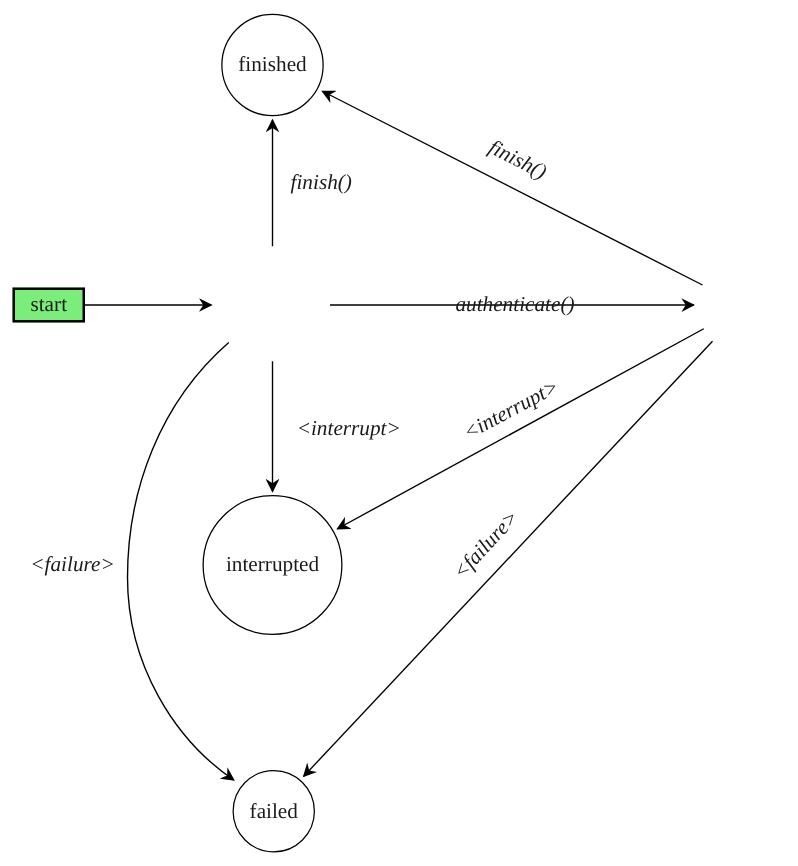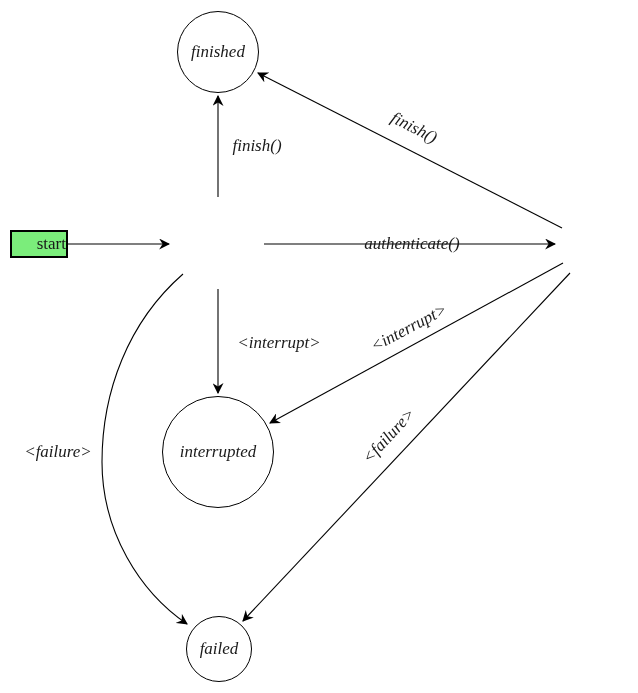--- a/index.html
+++ b/index.html
@@ -26,38 +26,37 @@
   .state {
     position: absolute;
     border: 1.4px solid #000000;
     border-radius: 50%;
     background: #ffffff;
     display: flex;
     align-items: center;
     justify-content: center;
     font-size: 17px;
     box-sizing: border-box;
-    font-style: italic;
   }
   .state-finished    { left: 177px; top:  11px; width: 82px;  height: 82px;  }
   .state-available   { left: 172px; top: 197px; width: 92px;  height: 92px;  }
   .state-active      { left: 558px; top: 207px; width: 76px;  height: 76px;  }
   .state-interrupted { left: 162px; top: 396px; width: 112px; height: 112px; }
   .state-failed      { left: 186px; top: 616px; width: 66px;  height: 66px;  }
   .start-box {
     position: absolute;
     left: 10px;
     top: 230px;
     width: 58px;
     height: 28px;
     background: #7bed7b;
     border: 2px solid #000000;
     display: flex;
     align-items: center;
-    justify-content: flex-end;
+    justify-content: center;
     font-size: 17px;
     box-sizing: border-box;
   }
   .edge-label {
     position: absolute;
     font-size: 17px;
     font-style: italic;
     white-space: nowrap;
     transform: translate(-50%, -50%);
   }

